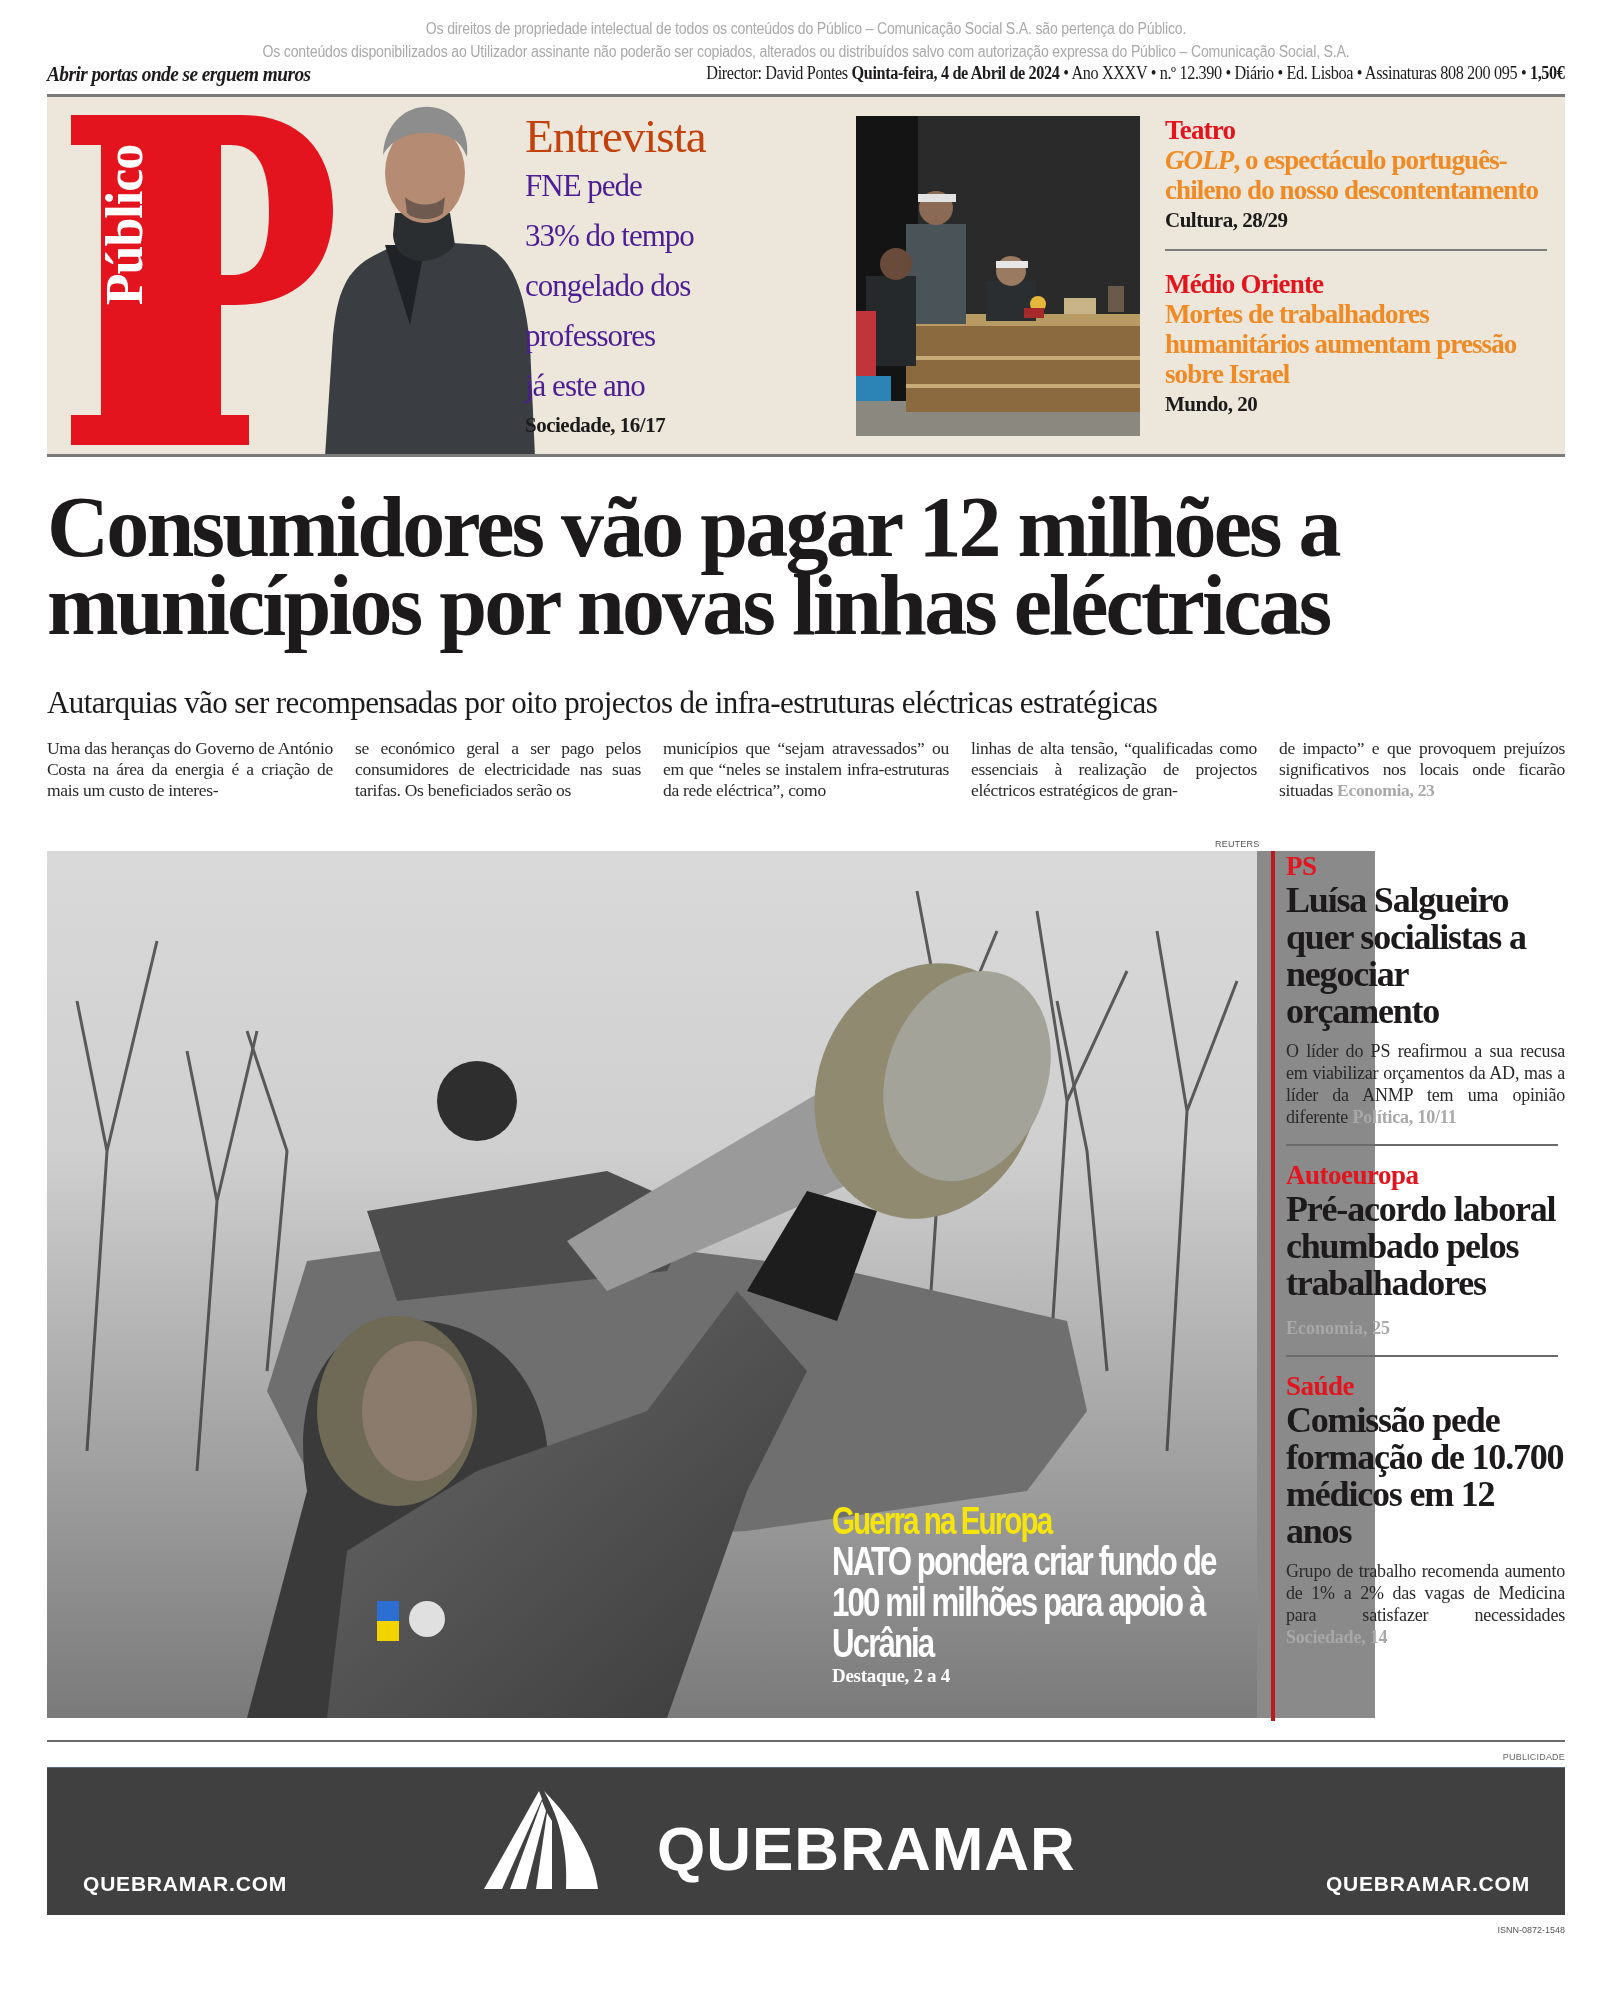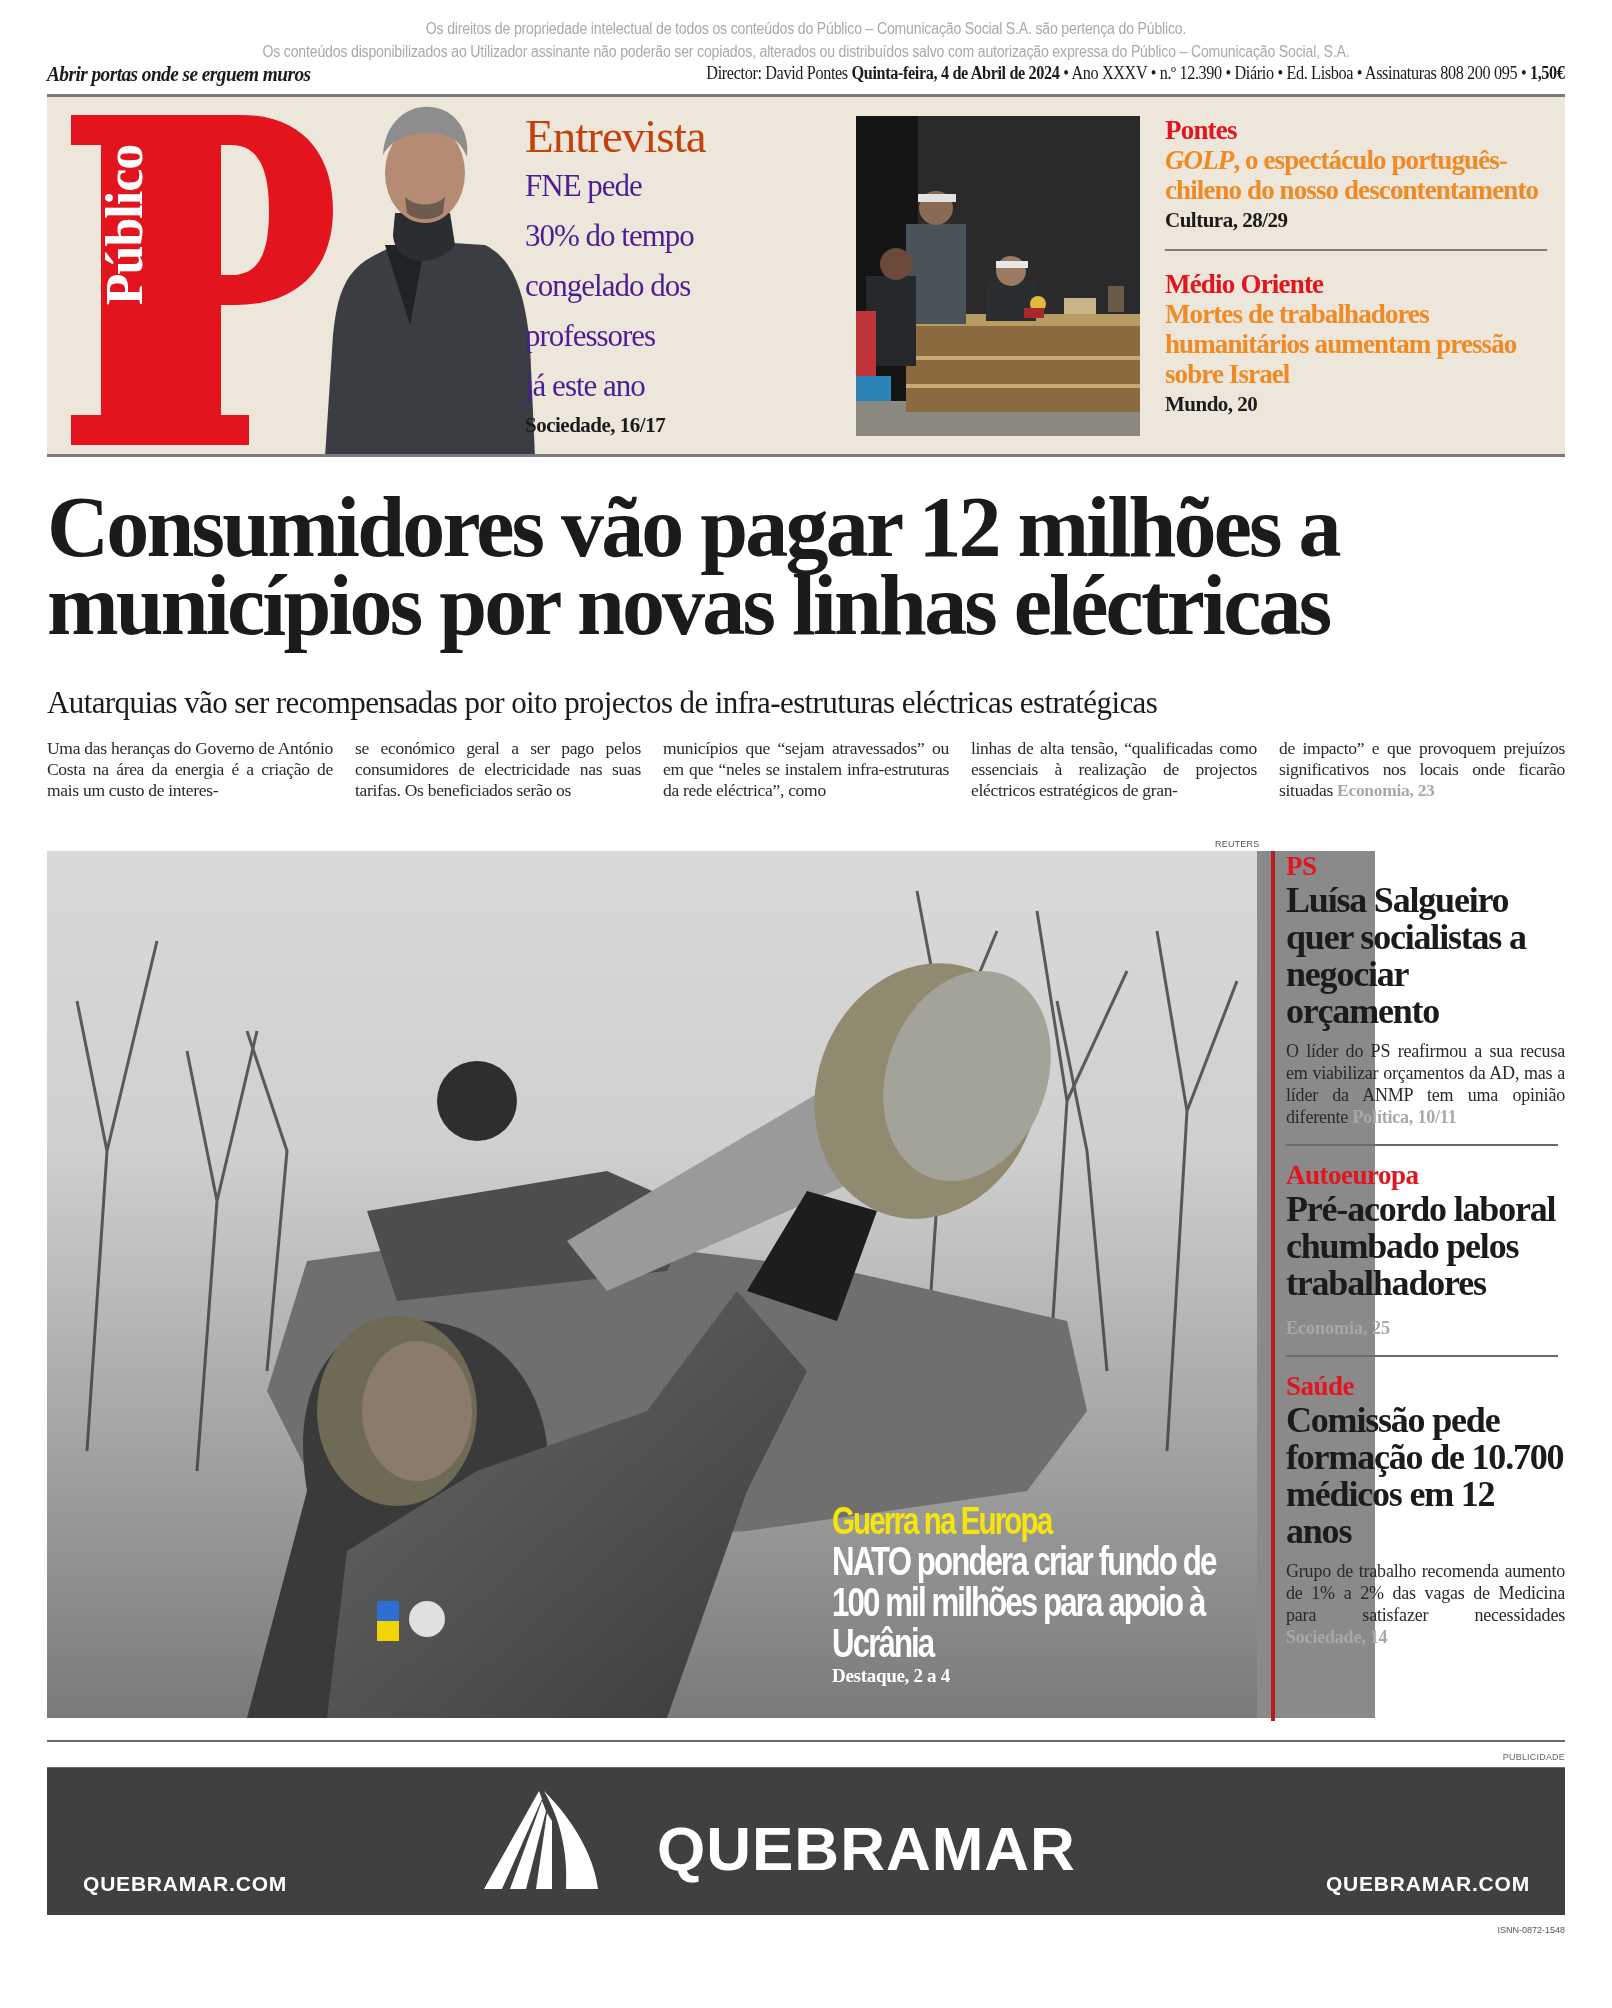--- a/index.html
+++ b/index.html
@@ -99,21 +99,21 @@
     <path d="M100 150 L125 230 L140 150 Z" fill="#1f2226"></path>
     <path d="M108 140 C110 170 150 175 170 150 L165 118 L110 118 Z" fill="#2b2e31"></path>
     <ellipse cx="140" cy="78" rx="40" ry="50" fill="#b68b74"></ellipse>
     <path d="M98 60 C100 25 125 10 145 12 C170 14 185 35 182 62 C175 45 165 38 140 38 C118 38 105 48 98 60 Z" fill="#8d8d8d"></path>
     <path d="M120 102 C130 112 150 112 160 102 L158 118 C150 126 130 126 122 118 Z" fill="#6e5a4e"></path>
   </svg>
 
   <div class="interview">
     <div class="kicker">Entrevista</div>
     <div class="head">FNE pede</div>
-    <div class="head">30% do tempo</div>
+    <div class="head">33% do tempo</div>
     <div class="head">congelado dos</div>
     <div class="head">professores</div>
     <div class="head">já este ano</div>
     <div class="ref">Sociedade, 16/17</div>
   </div>
 
   <div class="theatre-photo">
     <svg width="284" height="320" viewBox="0 0 284 320">
       <rect x="0" y="0" width="284" height="320" fill="#141414"></rect>
       <rect x="62" y="0" width="222" height="210" fill="#2a2a2a"></rect>
@@ -134,21 +134,21 @@
       <rect x="140" y="145" width="32" height="7" fill="#e6e6e6"></rect>
       <circle cx="182" cy="188" r="8" fill="#e5b83c"></circle>
       <rect x="208" y="182" width="32" height="16" fill="#c9b48a"></rect>
       <rect x="252" y="170" width="16" height="26" fill="#6a5a4a"></rect>
       <rect x="168" y="192" width="20" height="10" fill="#a62a2a"></rect>
     </svg>
   </div>
 
   <div class="rcol">
     <div class="story">
-      <div class="kicker">Pontes</div>
+      <div class="kicker">Teatro</div>
       <div class="head"><i>GOLP</i><span>, o espectáculo português-chileno do nosso descontentamento</span></div>
       <div class="ref">Cultura, 28/29</div>
     </div>
     <div class="sep"></div>
     <div class="story">
       <div class="kicker">Médio Oriente</div>
       <div class="head">Mortes de trabalhadores humanitários aumentam pressão sobre Israel</div>
       <div class="ref">Mundo, 20</div>
     </div>
   </div>

